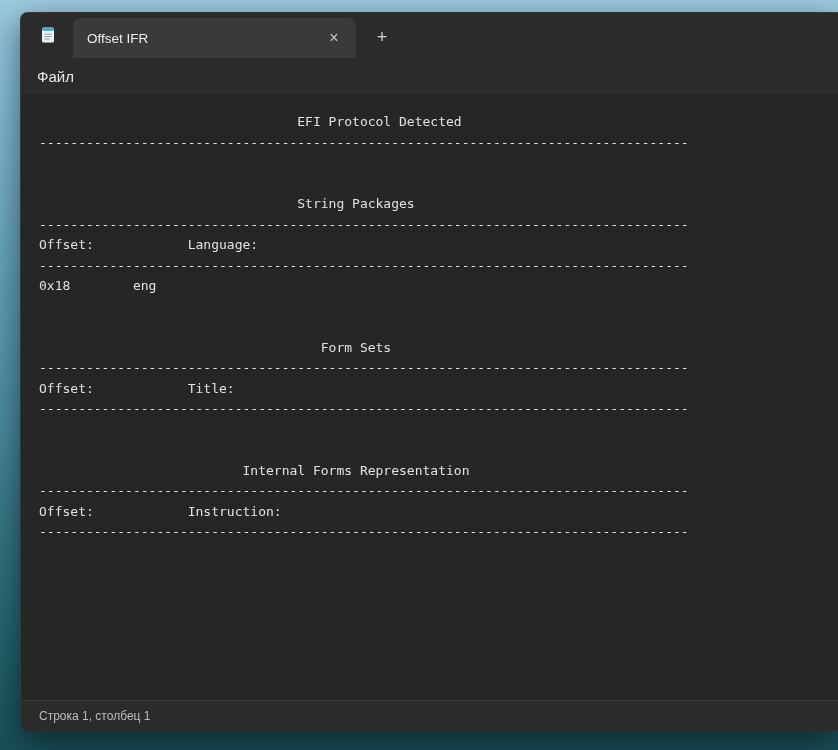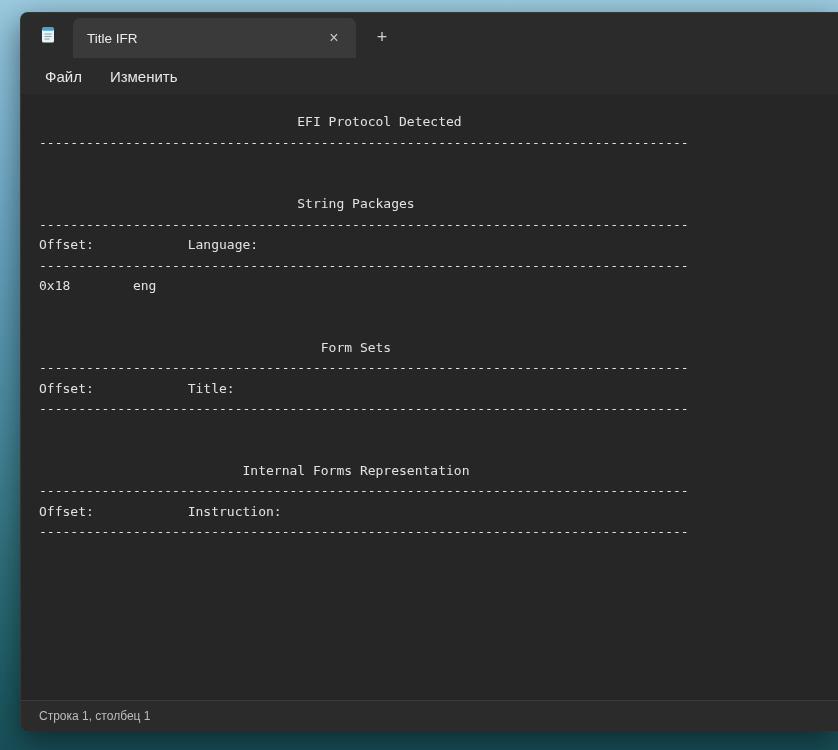--- a/index.html
+++ b/index.html
@@ -48,21 +48,21 @@
   .newtab {
     width: 28px; height: 28px; margin-left: 12px; margin-bottom: 7px;
     display: flex; align-items: center; justify-content: center;
     border-radius: 5px; color: #d0d0d0;
   }
   .newtab span { font-size: 18px; font-weight: 300; line-height: 1; }
   .menubar {
     height: 36px; flex: 0 0 36px;
     background: #2b2b2b;
     display: flex; align-items: center;
-    padding-left: 10px;
+    padding-left: 2px;
   }
   .menu-item {
     padding: 5px 14px;
     font-size: 15px; color: #e8e8e8;
     border-radius: 5px;
   }
   .editor {
     flex: 1 1 auto;
     background: #262626;
     overflow: hidden;
@@ -97,31 +97,30 @@
       <span class="app-icon">
         <svg width="18" height="18" viewBox="0 0 18 18" aria-hidden="true">
           <rect x="3" y="1.5" width="12" height="15" rx="1.5" fill="#e9f4fa"></rect>
           <rect x="3" y="1.5" width="12" height="3.2" rx="1.5" fill="#4aa3c8"></rect>
           <rect x="5.5" y="7.5" width="7" height="1.1" fill="#8fa3ad"></rect>
           <rect x="5.5" y="10" width="7" height="1.1" fill="#8fa3ad"></rect>
           <rect x="5.5" y="12.5" width="5" height="1.1" fill="#8fa3ad"></rect>
         </svg>
       </span>
       <div class="tab">
-        <span class="tab-title">Title IFR</span>
+        <span class="tab-title">Offset IFR</span>
         <span class="tab-close">×</span>
       </div>
       <div class="newtab">
         <span>+</span>
       </div>
     </div>
 
     <div class="menubar">
       <div class="menu-item">Файл</div>
-      <div class="menu-item">Изменить</div>
     </div>
 
     <div class="editor">
       <pre>                                 EFI Protocol Detected
 -----------------------------------------------------------------------------------
 
 
                                  String Packages
 -----------------------------------------------------------------------------------
 Offset:            Language:

